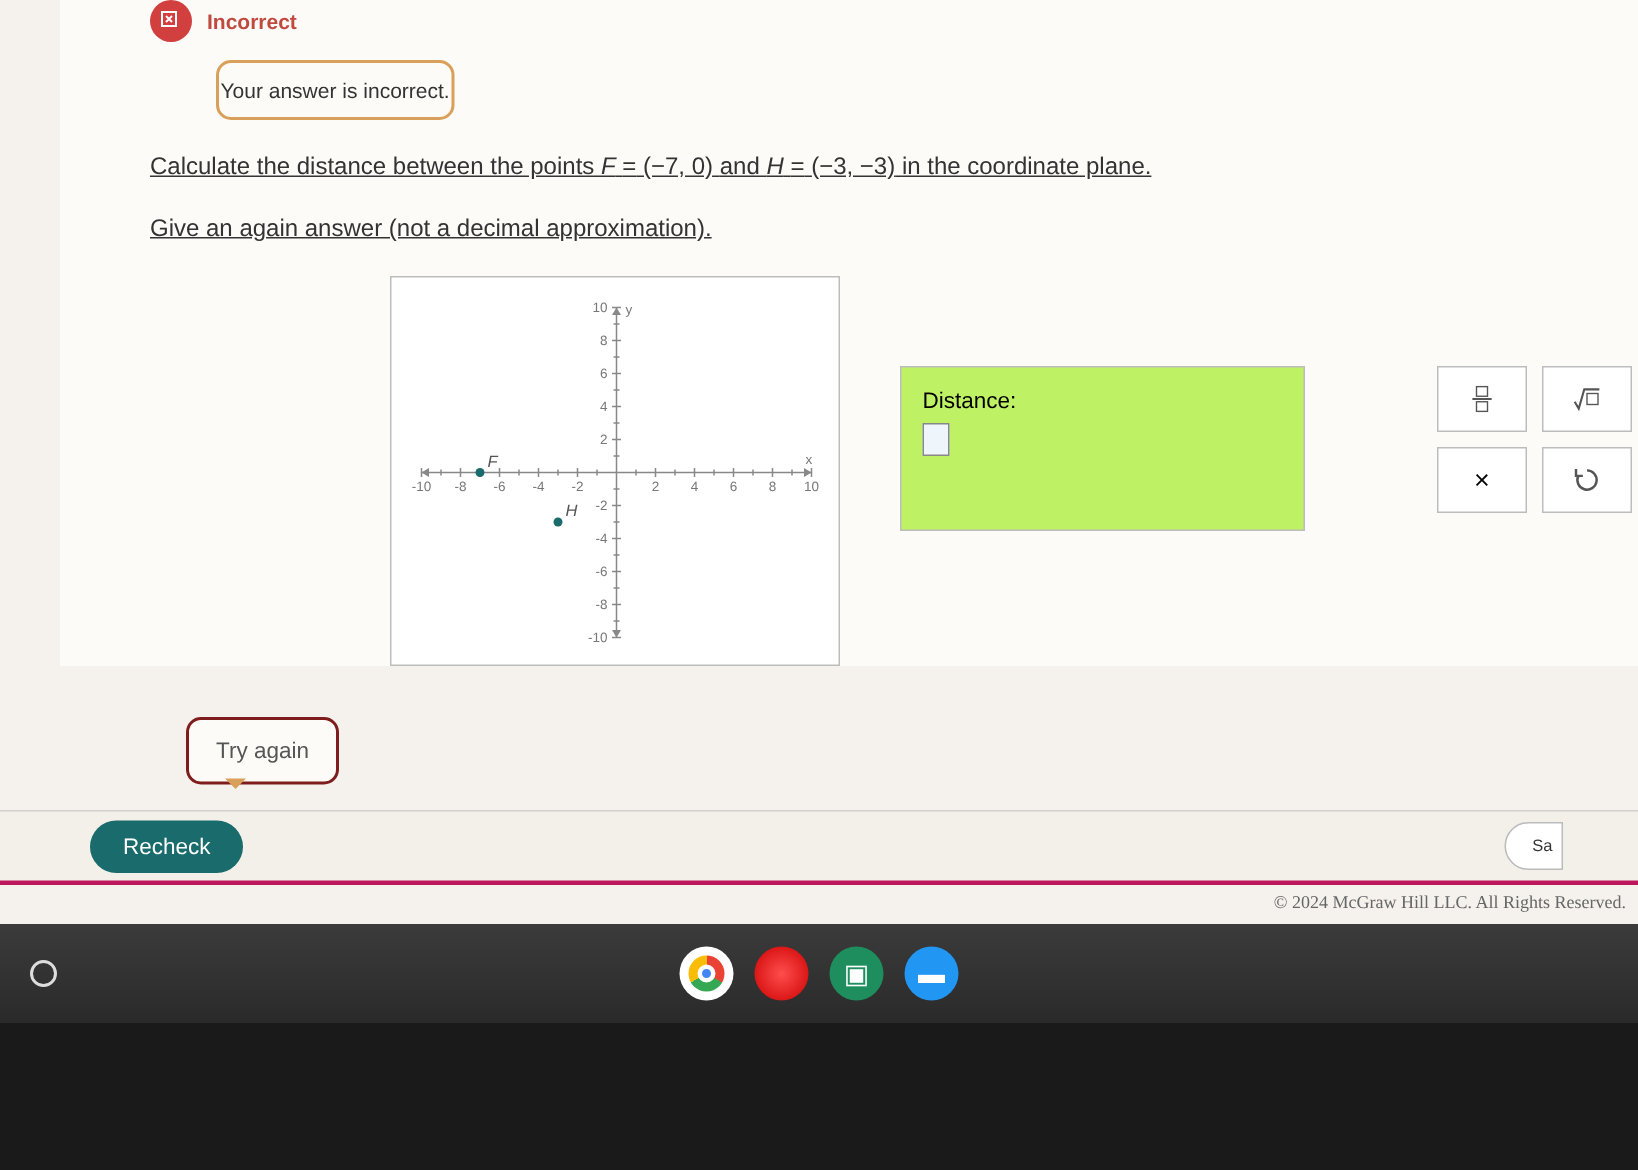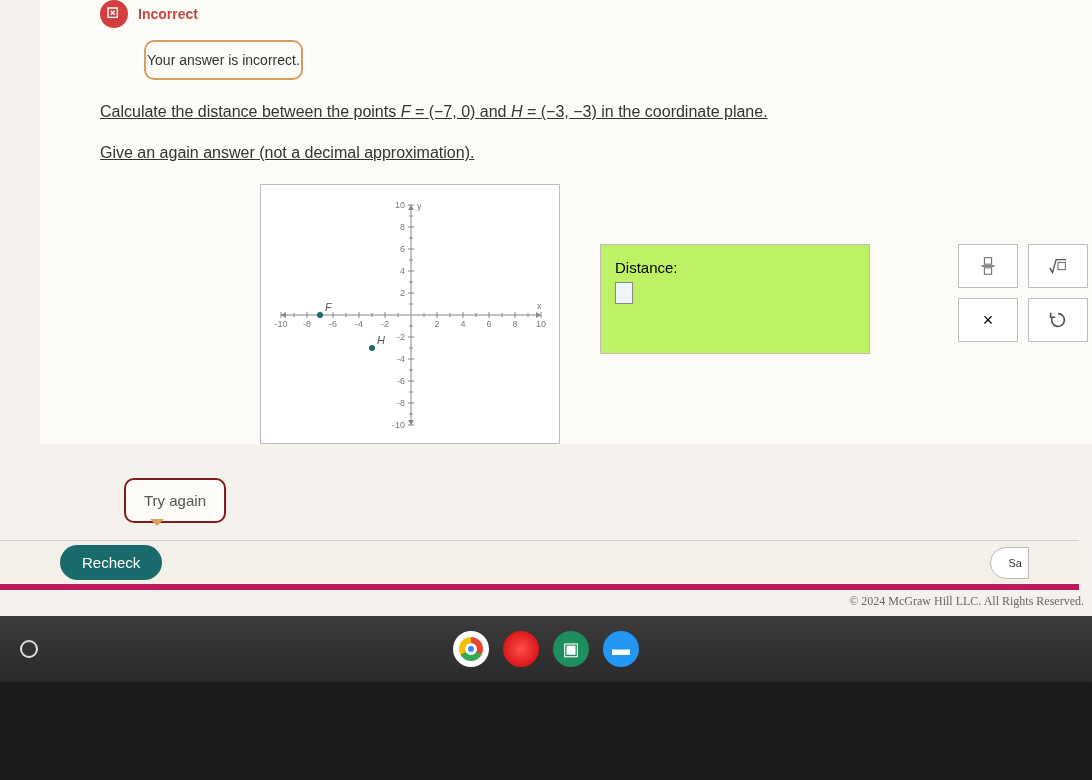--- a/index.html
+++ b/index.html
@@ -120,24 +120,24 @@
   .try-again-bubble::after {
     content: "";
     position: absolute;
     bottom: -12px; left: 24px;
     border: 7px solid transparent;
     border-top-color: #d9a05b;
   }
   .action-bar {
     position: absolute;
     top: 540px;
-    left: 0; right: 13px;
+    left: 0; right: 0;
     height: 50px;
     border-top: 1px solid #cfcfcf;
-    border-bottom: 6px solid #be185d;
+    border-bottom: 3px solid #be185d;
     background: #f3f0ea;
     display: flex;
     align-items: center;
     padding: 0 50px 0 60px;
   }
   .recheck-btn {
     background: #1a6b6b;
     color: #fff;
     border: none;
     border-radius: 18px;

